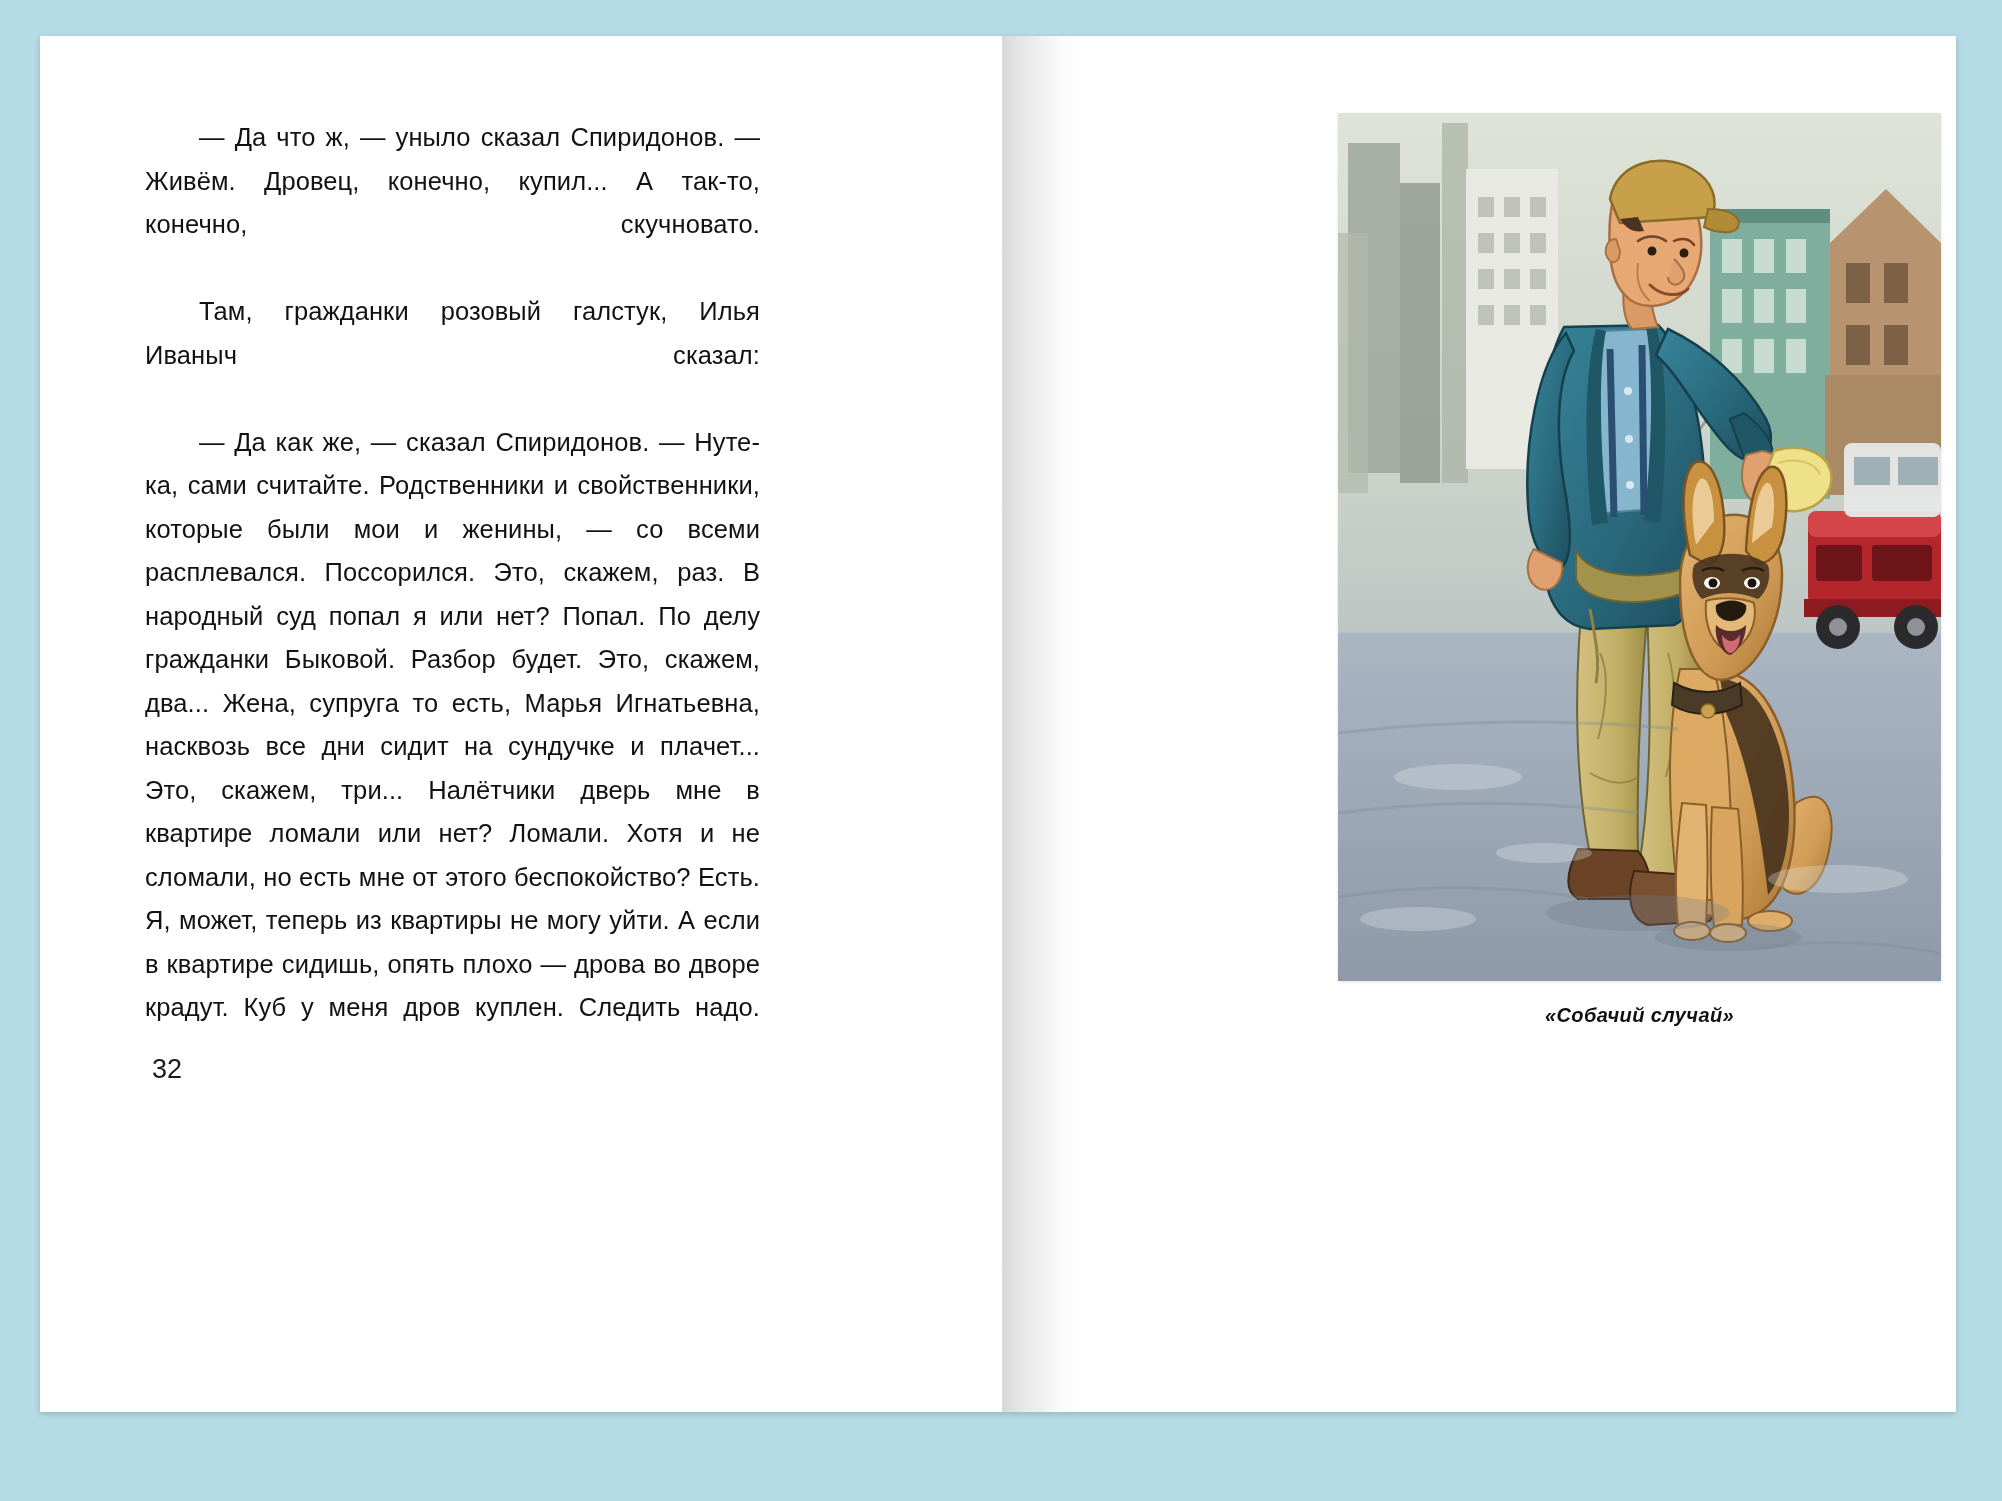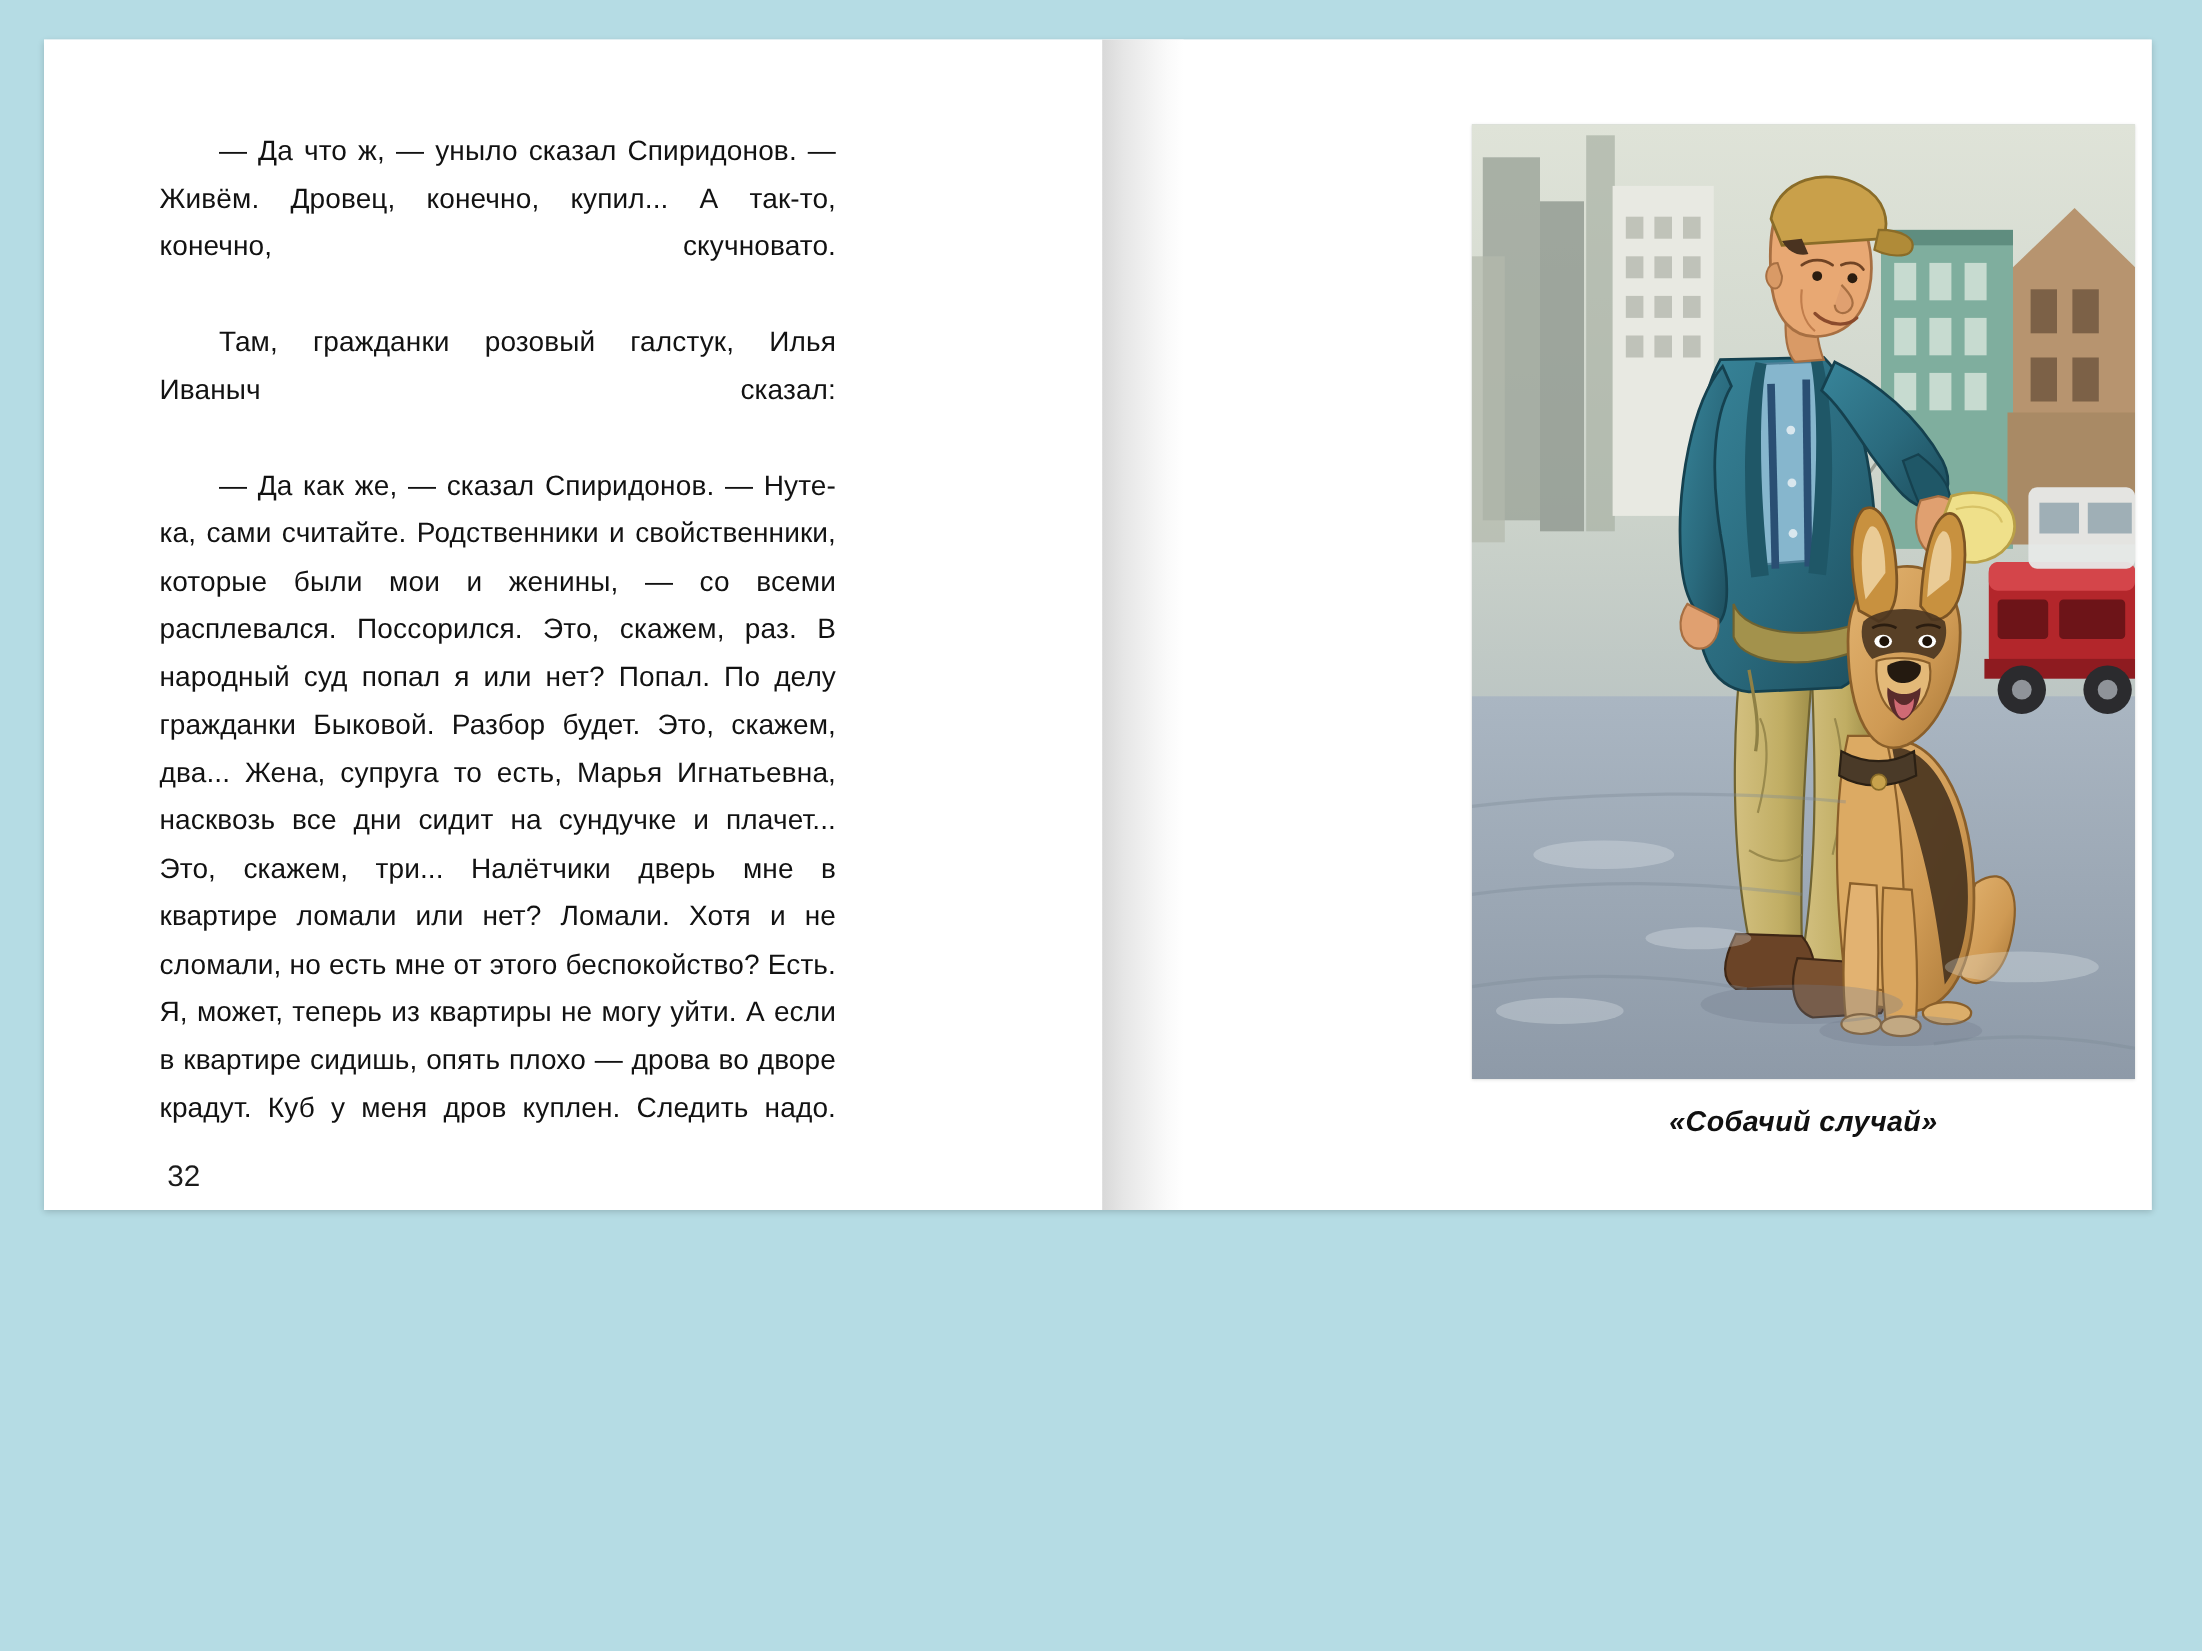--- a/index.html
+++ b/index.html
@@ -12,22 +12,22 @@
     background: #b5dce4;
     font-family: "Liberation Sans", sans-serif;
     overflow: hidden;
   }
 
   .book-spread {
     position: absolute;
     left: 40px;
     top: 36px;
     width: 1916px;
-    height: 1064px;
-    background: #ffffff;
+    height: 1376px;
+    background: #7f1d1d;
     box-shadow: 0 2px 6px rgba(0,0,0,0.18);
     display: flex;
   }
 
   
   .page-left {
     position: relative;
     width: 962px;
     height: 100%;
     background: #ffffff;
@@ -99,21 +99,21 @@
   }
 
   .illo-svg { display: block; width: 100%; height: 100%; }
 
   .caption {
     position: absolute;
     left: 336px;
     top: 968px;
     width: 603px;
     text-align: center;
-    font-size: 26px;
+    font-size: 20px;
     font-weight: bold;
     font-style: italic;
     color: #111111;
     letter-spacing: 0.4px;
   }
 </style>
 </head>
 <body>
 
 <div class="book-spread">

